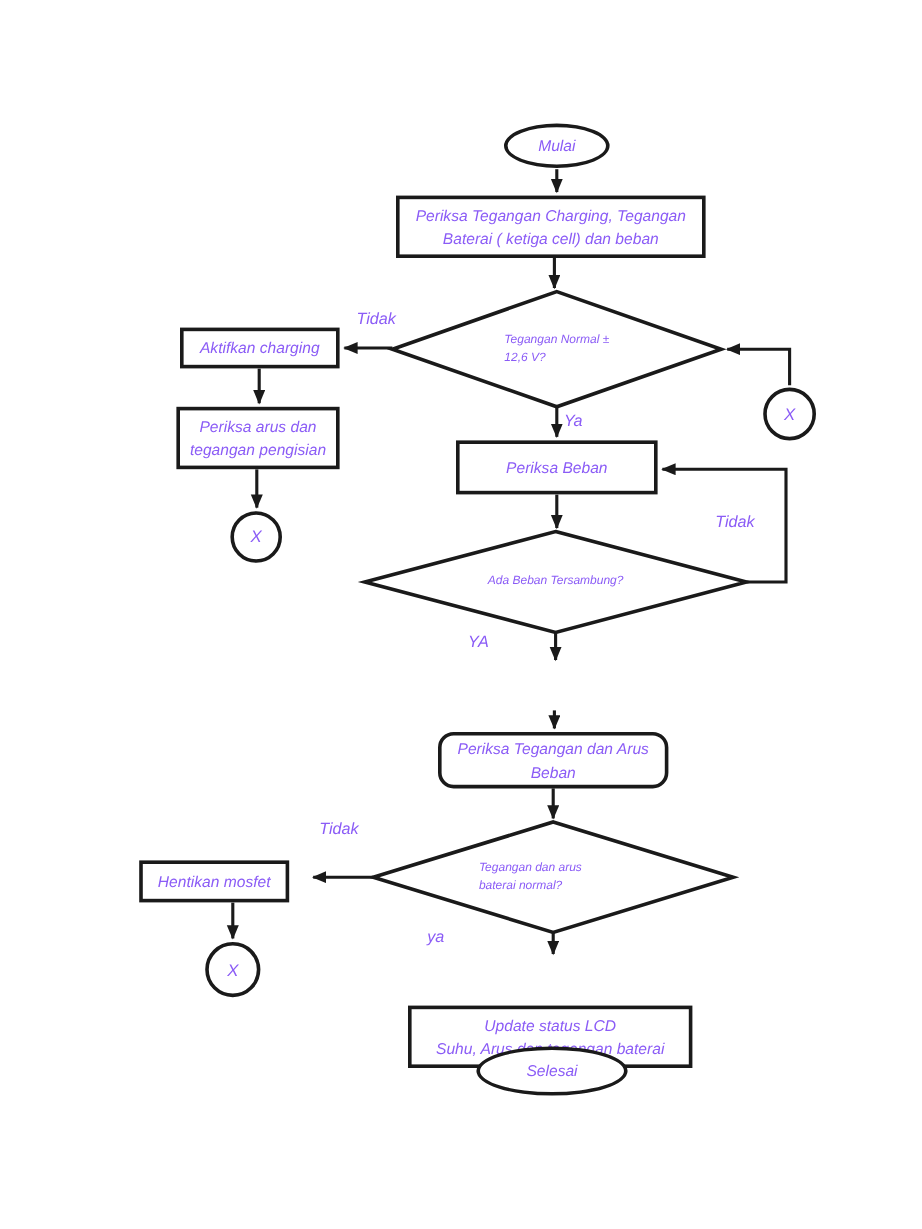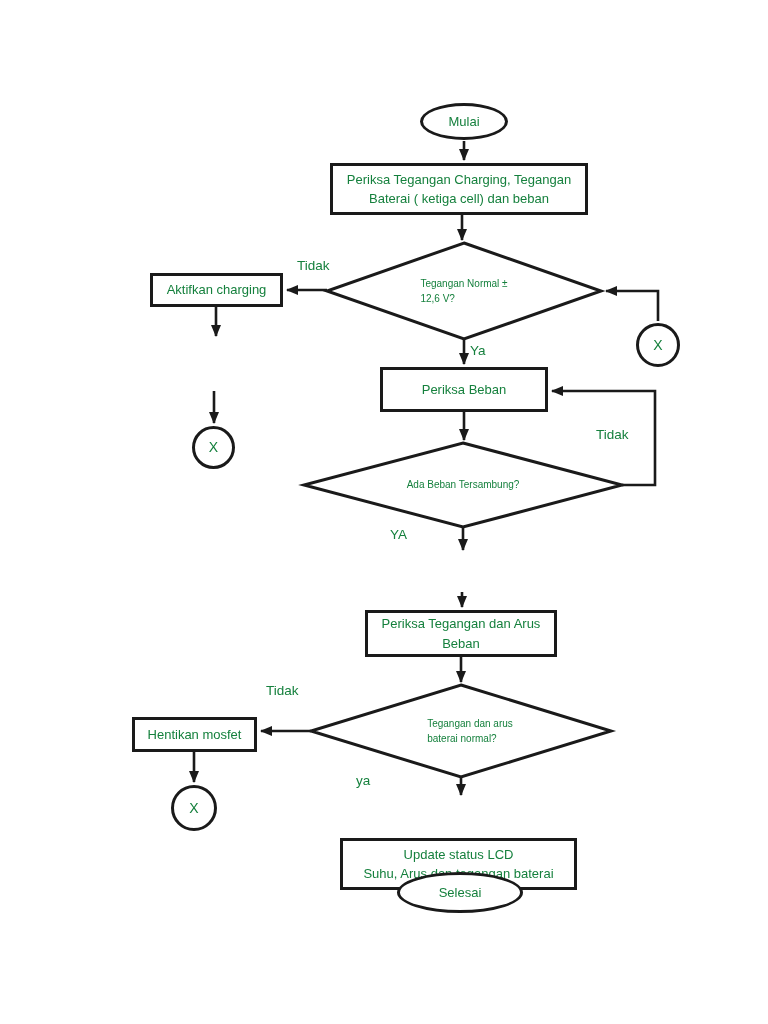--- a/index.html
+++ b/index.html
@@ -3,21 +3,22 @@
 <meta charset="utf-8">
 <style>
   html, body { margin: 0; padding: 0; background: #ffffff; }
   .page {
     position: relative;
     width: 715px;
     height: 1024px;
     background: #ffffff;
     overflow: hidden;
     font-family: "Liberation Sans", sans-serif;
-    color: #15803d;
+    color: #8b5cf6;
+    font-style: italic;
   }
   .layer {
     position: absolute;
     left: 0; top: 0;
   }
   .node {
     position: absolute;
     box-sizing: border-box;
     border: 3px solid #1a1a1a;
     background: #ffffff;
@@ -98,45 +99,49 @@
 Baterai ( ketiga cell) dan beban</span>
   </div>
 
   <div class="dlabel" style="left:364px; top:262px; width:200px; height:58px;">Tegangan Normal ±
 12,6 V?</div>
 
   <div class="node" style="left:150px; top:273px; width:133px; height:34px;text-align:right;">
     <span>Aktifkan charging</span>
   </div>
 
+  <div class="node" style="left:147px; top:339px; width:136px; height:52px;">
+    <span>Periksa arus dan
+tegangan pengisian</span>
+  </div>
 
   <div class="node circle" style="left:192px; top:426px; width:43px; height:43px;">
     <span>X</span>
   </div>
 
   <div class="node circle" style="left:636px; top:323px; width:44px; height:44px;">
     <span>X</span>
   </div>
 
   <div class="node" style="left:380px; top:367px; width:168px; height:45px;">
     <span>Periksa Beban</span>
   </div>
 
   <div class="dlabel" style="left:343px; top:472px; width:240px; height:26px;">Ada Beban Tersambung?</div>
 
 
-  <div class="node" style="left:365px; top:610px; width:192px; height:47px;">
+  <div class="node" style="left:365px; top:610px; width:192px; height:47px;border-radius:13px;">
     <span>Periksa Tegangan dan Arus
 Beban</span>
   </div>
 
-  <div class="dlabel" style="left:370px; top:704px; width:200px; height:54px;">Tegangan dan arus
+  <div class="dlabel" style="left:342px; top:704px; width:200px; height:54px;">Tegangan dan arus
 baterai normal?</div>
 
-  <div class="node" style="left:132px; top:717px; width:125px; height:35px;">
+  <div class="node" style="left:116px; top:717px; width:125px; height:35px;">
     <span>Hentikan mosfet</span>
   </div>
 
   <div class="node circle" style="left:171px; top:785px; width:46px; height:46px;">
     <span>X</span>
   </div>
 
   <div class="node" style="left:340px; top:798px; width:237px; height:52px;margin-top:40px;">
     <span>Update status LCD
 Suhu, Arus dan tegangan baterai</span>

